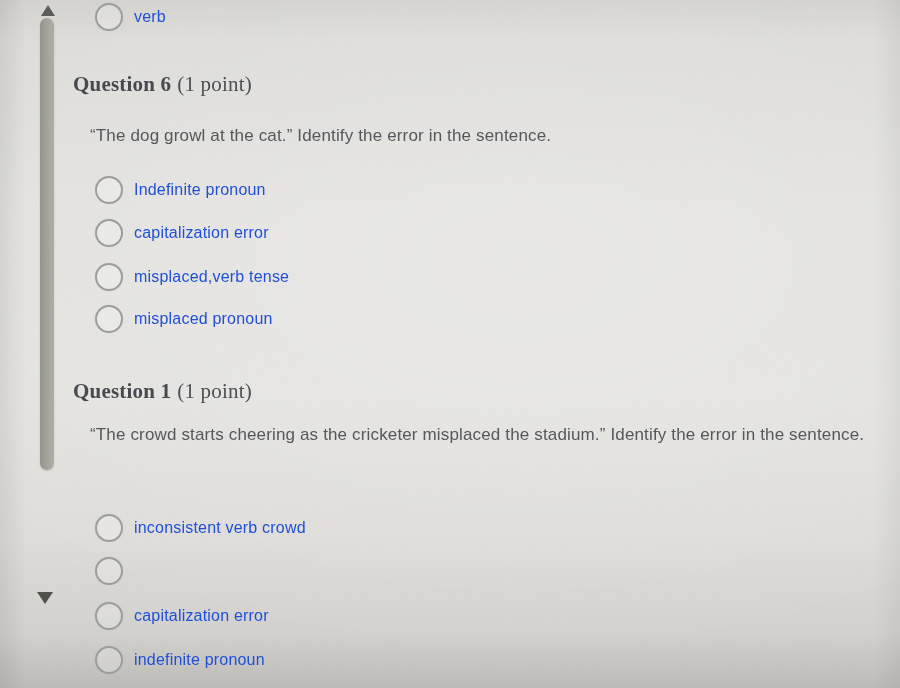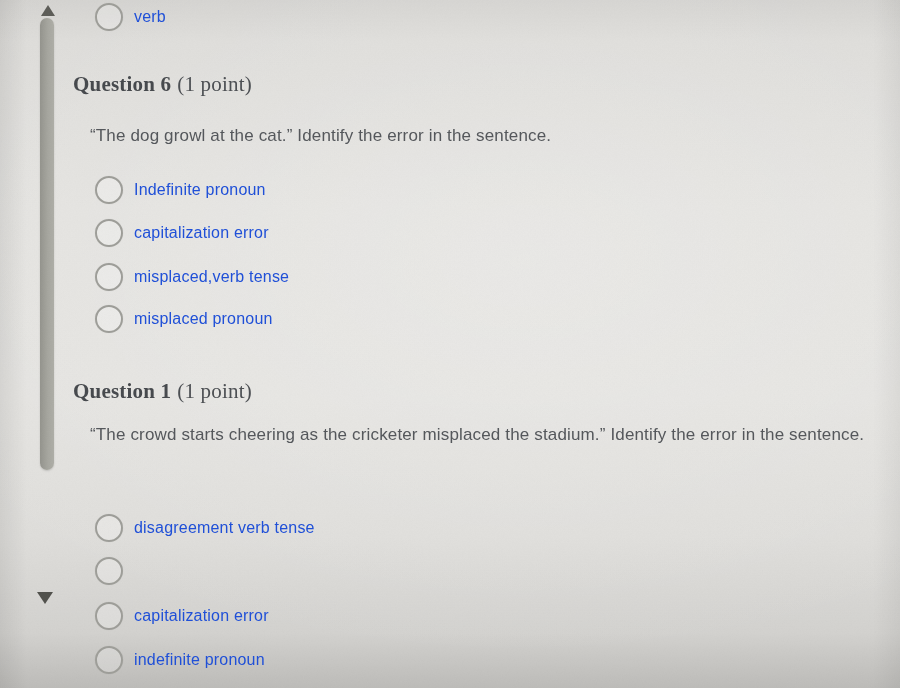--- a/index.html
+++ b/index.html
@@ -132,21 +132,21 @@
     <span class="opt-label">misplaced pronoun</span>
   </div>
 
   <div class="q-heading" style="top:379px">
     <span class="q-title">Question 1</span><span class="q-points">(1 point)</span>
   </div>
   <div class="q-prompt" style="top:418px; width:802px">“The crowd starts cheering as the cricketer misplaced the stadium.” Identify the error in the sentence.</div>
 
   <div class="option" style="top:514px">
     <span class="radio"></span>
-    <span class="opt-label">disagreement verb tense</span>
+    <span class="opt-label">inconsistent verb crowd</span>
   </div>
   <div class="option" style="top:557px">
     <span class="radio"></span>
   </div>
   <div class="option" style="top:602px">
     <span class="radio"></span>
     <span class="opt-label">capitalization error</span>
   </div>
   <div class="option" style="top:646px">
     <span class="radio"></span>

